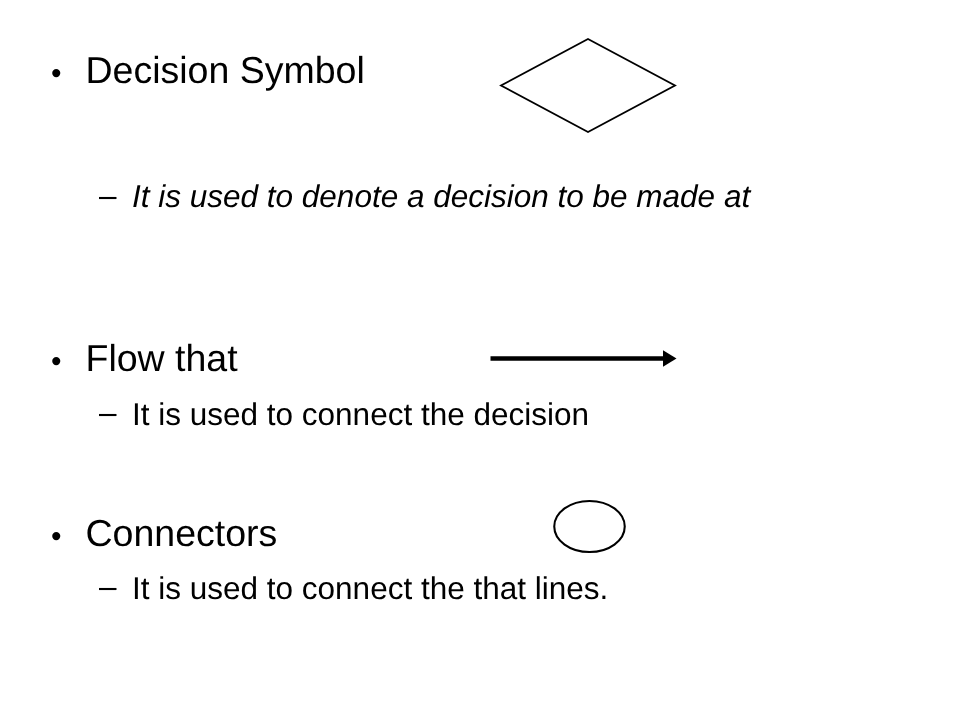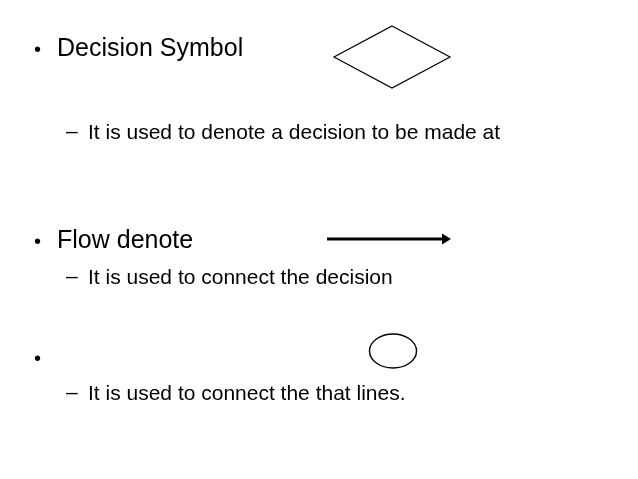--- a/index.html
+++ b/index.html
@@ -50,20 +50,21 @@
     position: relative;
     top: 1px;
   }
   .lvl2 .bullet-text {
     font-size: 21px;
     line-height: 26px;
     white-space: normal;
   }
   .sub-wrap {
     display: inline-block;
+    font-style: italic;
   }
   .sub-line2 {
     display: block;
   }
 
   
   .shape {
     position: absolute;
   }
   svg { display: block; overflow: visible; }
@@ -86,37 +87,38 @@
   </div>
 
   <div class="shape" style="left:332px; top:24px;">
     <svg width="122" height="68" viewBox="0 0 122 68">
       <polygon points="60,2 118,33 60,64 2,33" fill="none" stroke="#000000" stroke-width="1.2" stroke-linejoin="miter"></polygon>
     </svg>
   </div>
 
   <div class="bullet-row lvl1" style="left:34px; top:224px;">
     <span class="bullet-mark">•</span>
-    <span class="bullet-text">Flow denote</span>
+    <span class="bullet-text">Flow that</span>
   </div>
 
   <div class="bullet-row lvl2" style="left:66px; top:264px;">
     <span class="bullet-mark">–</span>
     <span class="bullet-text">It is used to connect the decision</span>
   </div>
 
   <div class="shape" style="left:326px; top:230px;">
     <svg width="130" height="18" viewBox="0 0 130 18">
       <line x1="1" y1="9" x2="116" y2="9" stroke="#000000" stroke-width="3"></line>
       <polygon points="116,3.5 125,9 116,14.5" fill="#000000"></polygon>
     </svg>
   </div>
 
   <div class="bullet-row lvl1" style="left:34px; top:341px;">
     <span class="bullet-mark">•</span>
+    <span class="bullet-text">Connectors</span>
   </div>
 
   <div class="bullet-row lvl2" style="left:66px; top:380px;">
     <span class="bullet-mark">–</span>
     <span class="bullet-text">It is used to connect the that lines.</span>
   </div>
 
   <div class="shape" style="left:368px; top:331px;">
     <svg width="54" height="42" viewBox="0 0 54 42">
       <ellipse cx="25" cy="20" rx="23.5" ry="17" fill="none" stroke="#000000" stroke-width="1.4"></ellipse>

